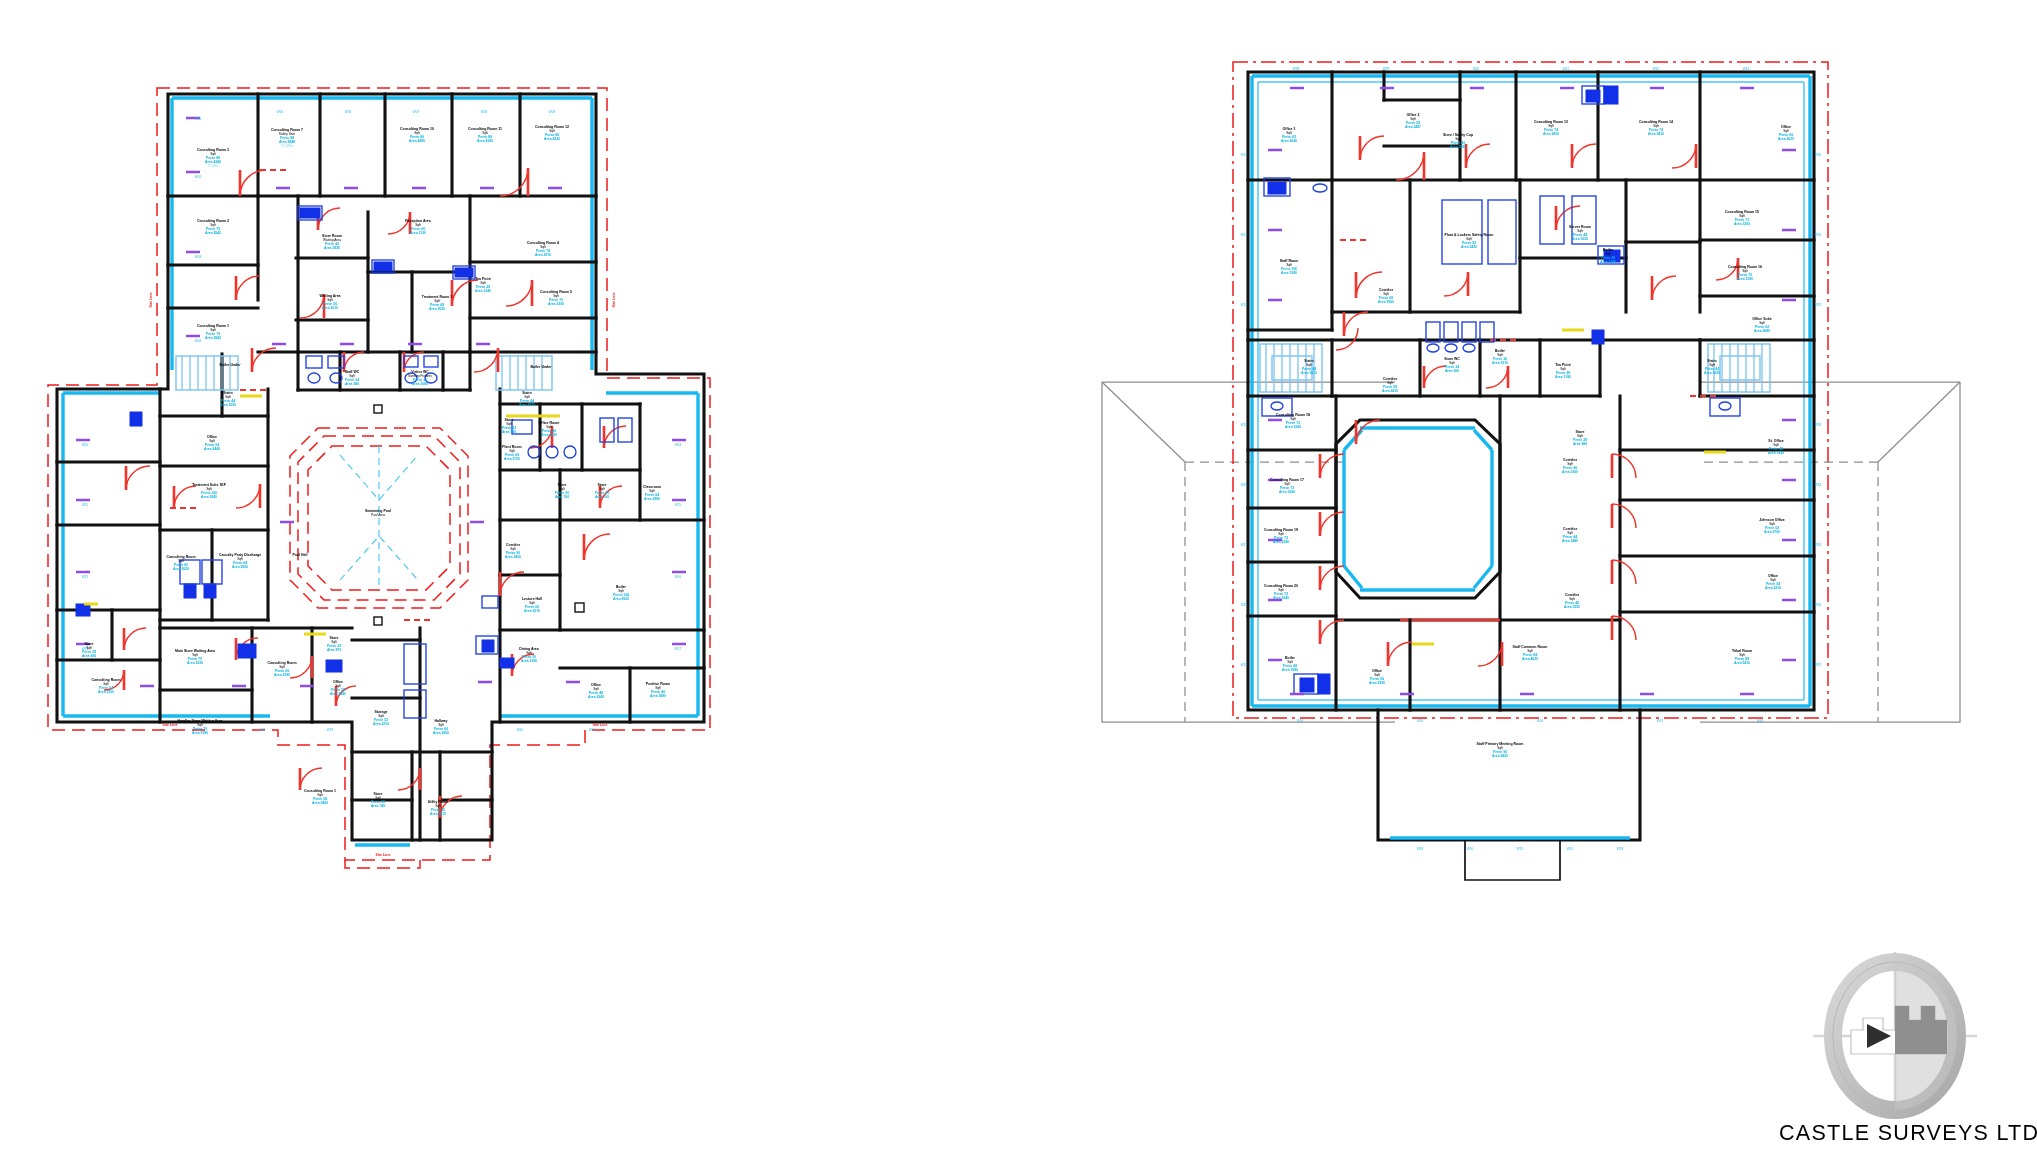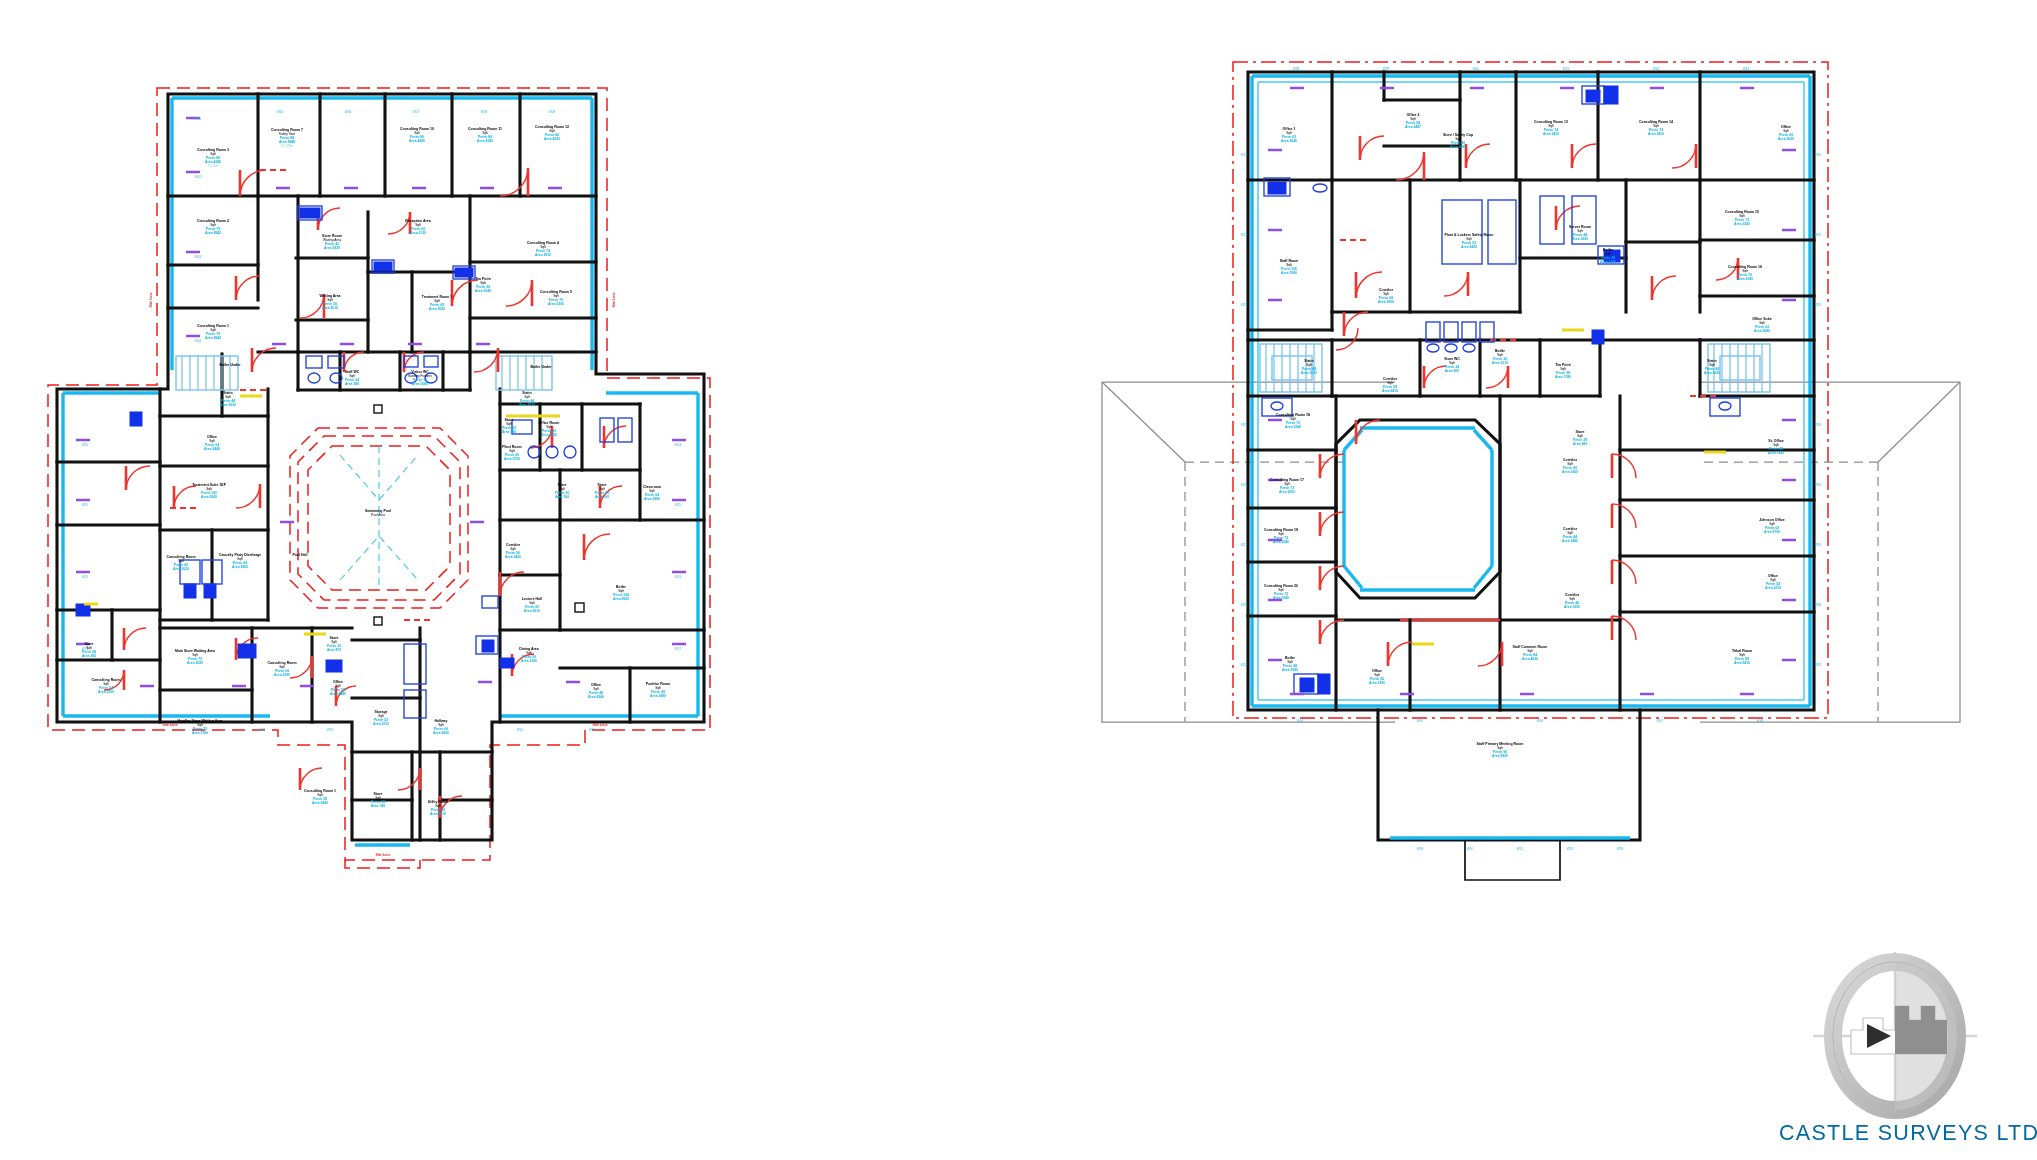--- a/index.html
+++ b/index.html
@@ -43,21 +43,21 @@
   .lbl .sub  {font-size:2.7px;fill:#5ad0f5;}
   .bnd-txt   {font-size:3.6px;fill:#ef1b1b;font-family:"Liberation Sans",sans-serif;
               text-anchor:middle;font-weight:bold;}
   .tag-cyan  {font-size:3.1px;fill:#18b8f0;font-family:"Liberation Sans",sans-serif;
               text-anchor:middle;}
 
   
   #logo{position:absolute;right:26px;bottom:14px;width:232px;height:196px;}
   #logo .lgtxt{position:absolute;bottom:0;left:0;width:232px;text-align:right;
      font-family:"Liberation Sans",sans-serif;font-size:21.5px;letter-spacing:1.3px;
-     color:#0369a1;white-space:nowrap;}
+     color:#000000;white-space:nowrap;}
 </style>
 </head>
 <body>
 
 <div id="stage">
 
 <svg class="plan" viewBox="0 0 2037 1160">
  <defs>
   <pattern id="stairhatch" width="6" height="6" patternUnits="userSpaceOnUse">
     <path d="M0 0 L0 6" stroke="#79c3ee" stroke-width="1"></path>

